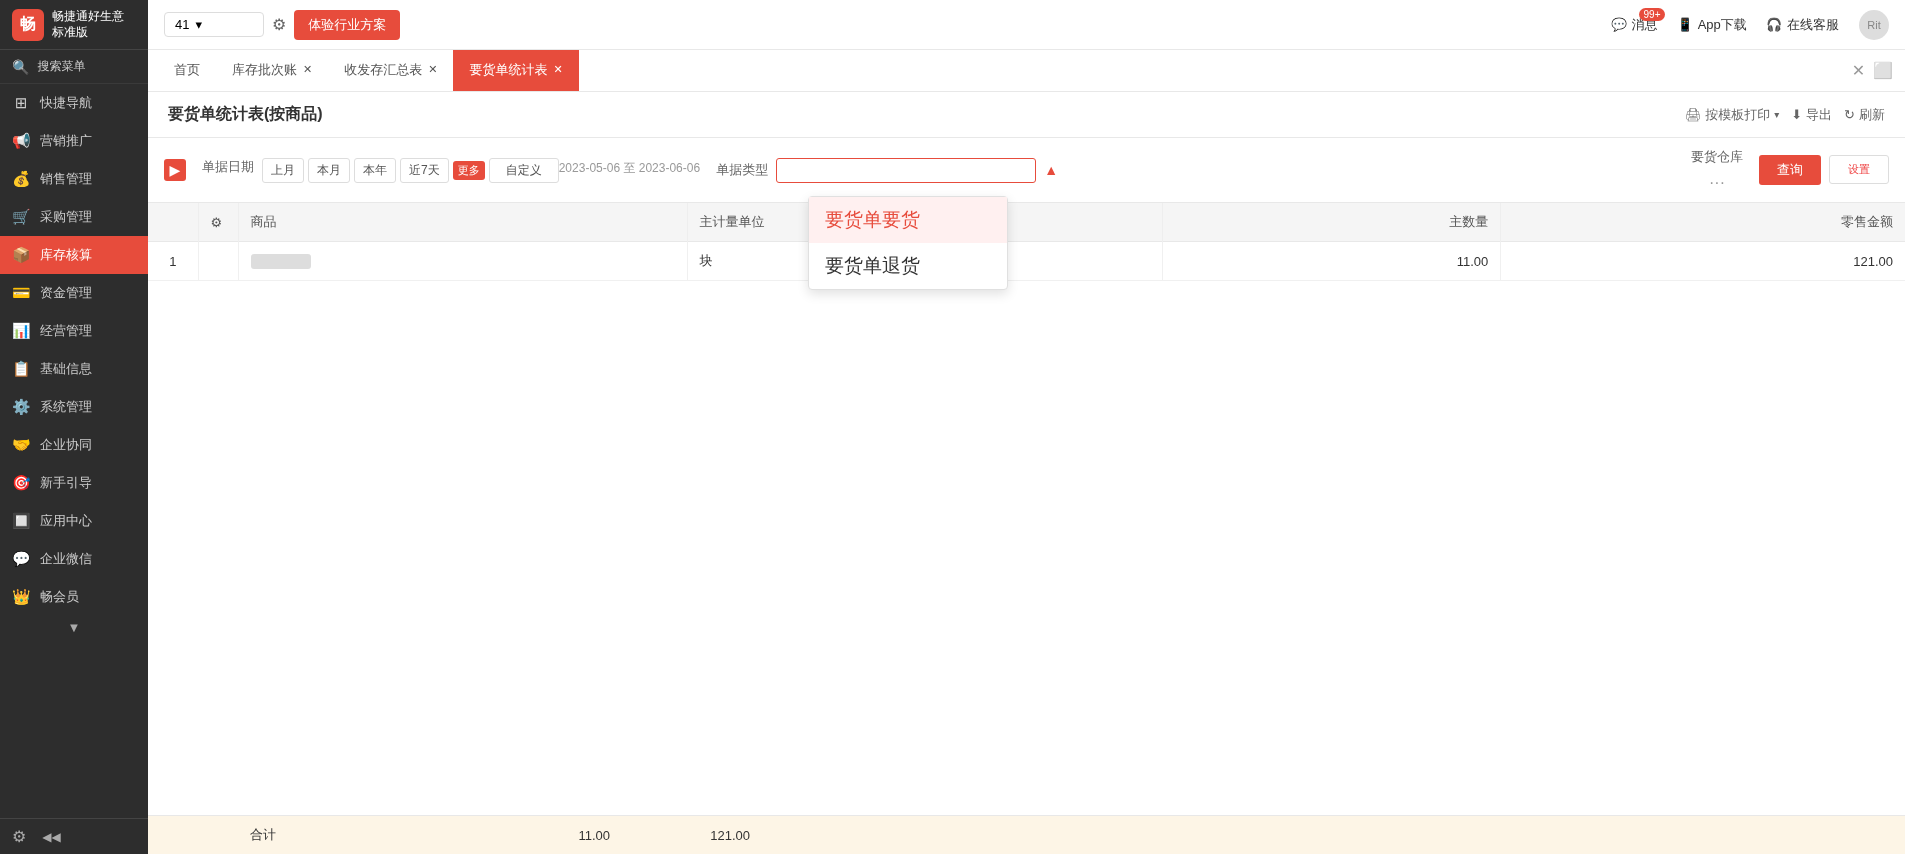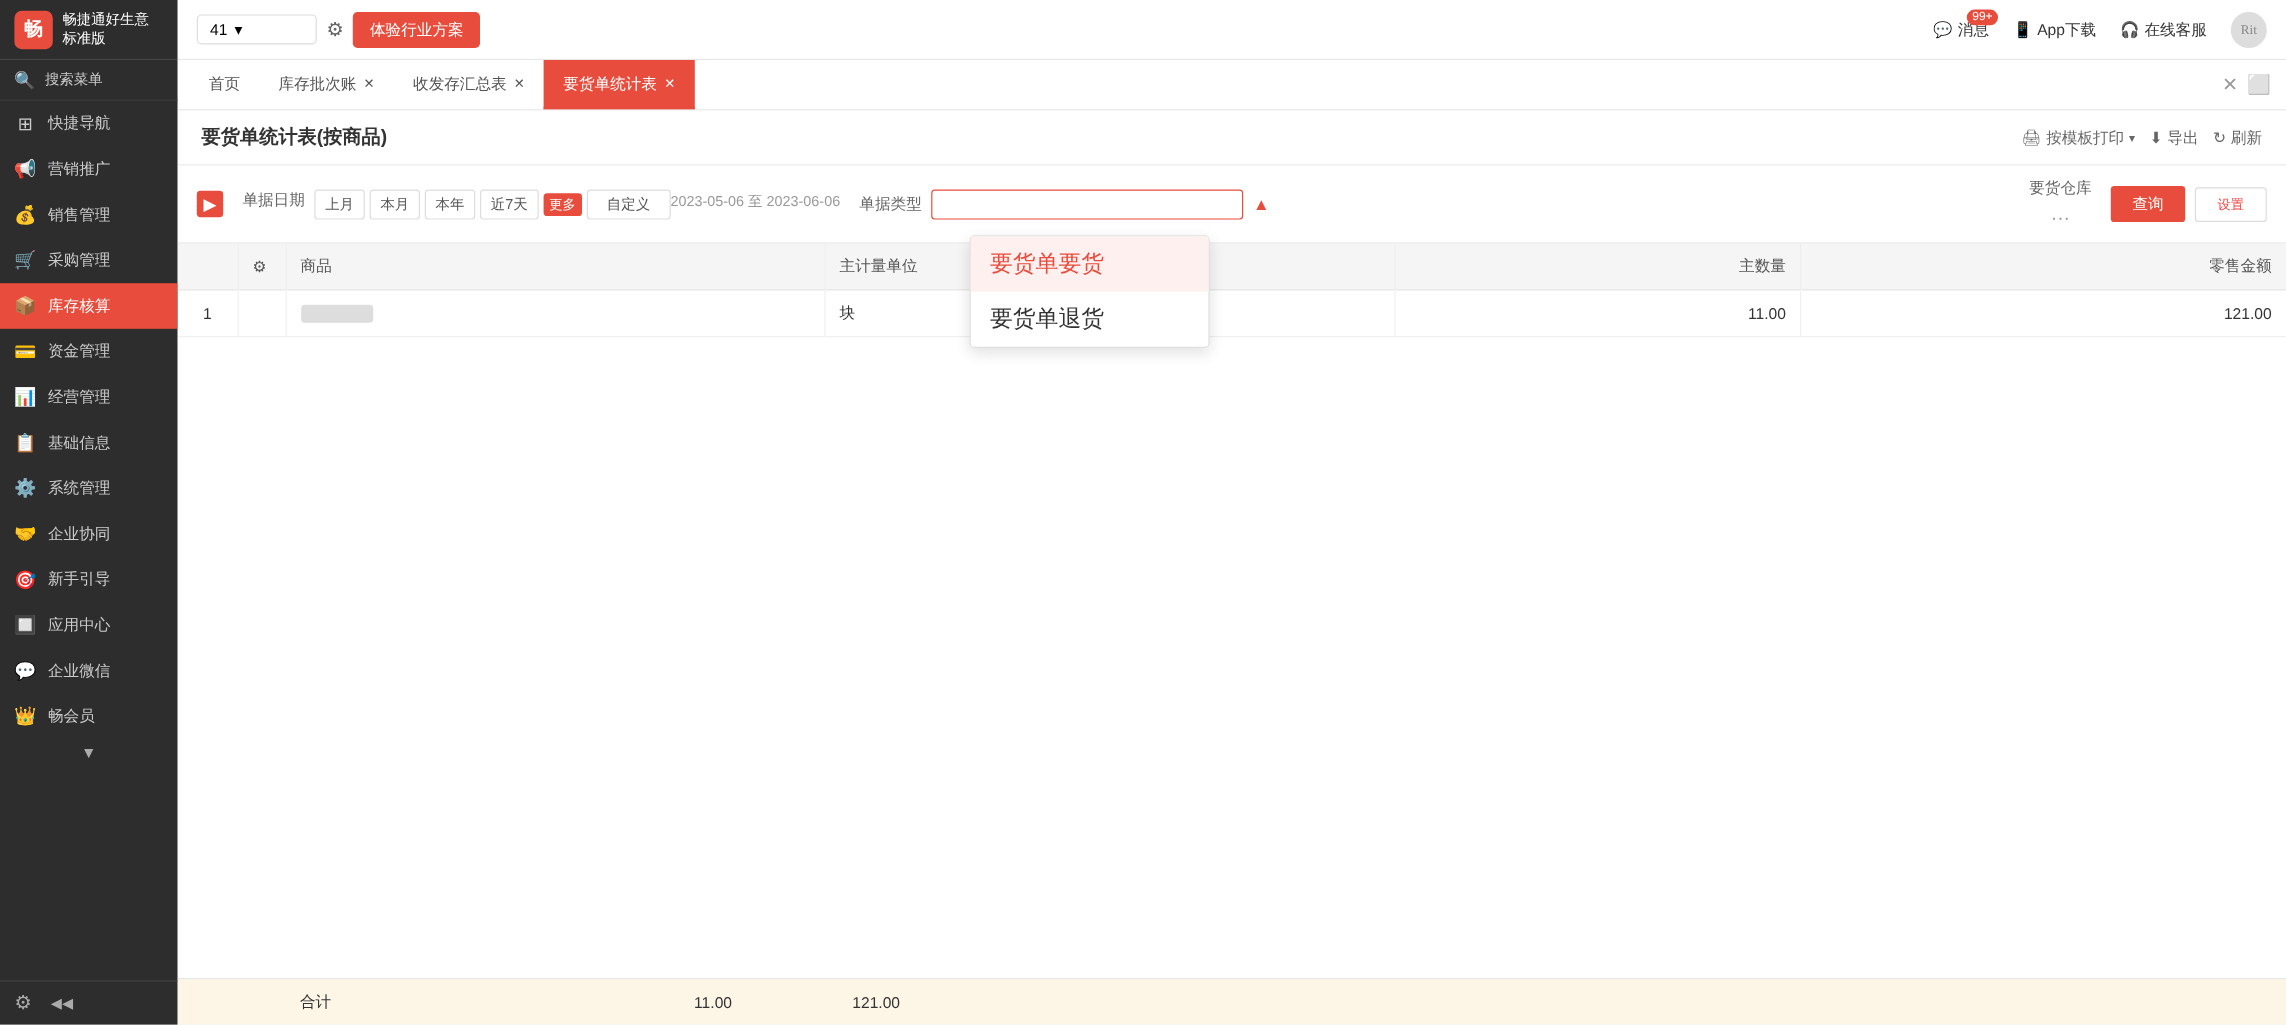--- a/index.html
+++ b/index.html
@@ -333,21 +333,21 @@
       display: flex;
       align-items: center;
       gap: 8px;
       margin-left: auto;
       flex-direction: column;
     }
     .warehouse-label { color: #666; font-size: 13px; }
     .warehouse-more { color: #999; cursor: pointer; font-size: 16px; }
     .filter-actions {
       display: flex;
-      align-items: flex-end;
+      align-items: flex-start;
       gap: 8px;
     }
     .query-btn {
       background: #e74c3c;
       color: white;
       border: none;
       border-radius: 3px;
       padding: 6px 18px;
       font-size: 13px;
       cursor: pointer;
@@ -542,21 +542,21 @@
       <div class="topbar-right-item">
         <span>📱</span>
         <span>App下载</span>
       </div>
       <div class="topbar-right-item">
         <span>🎧</span>
         <span>在线客服</span>
       </div>
       <div class="topbar-right-item">
         <div class="avatar">
-          <span style="font-size:11px;color:#888;font-family:Liberation Serif, serif;">Rit</span>
+          <span style="font-size:11px;color:#888;">Rit</span>
         </div>
       </div>
     </div>
   </div>
 
   <div class="tabbar">
     <div class="tab">
       <span>首页</span>
     </div>
     <div class="tab">

